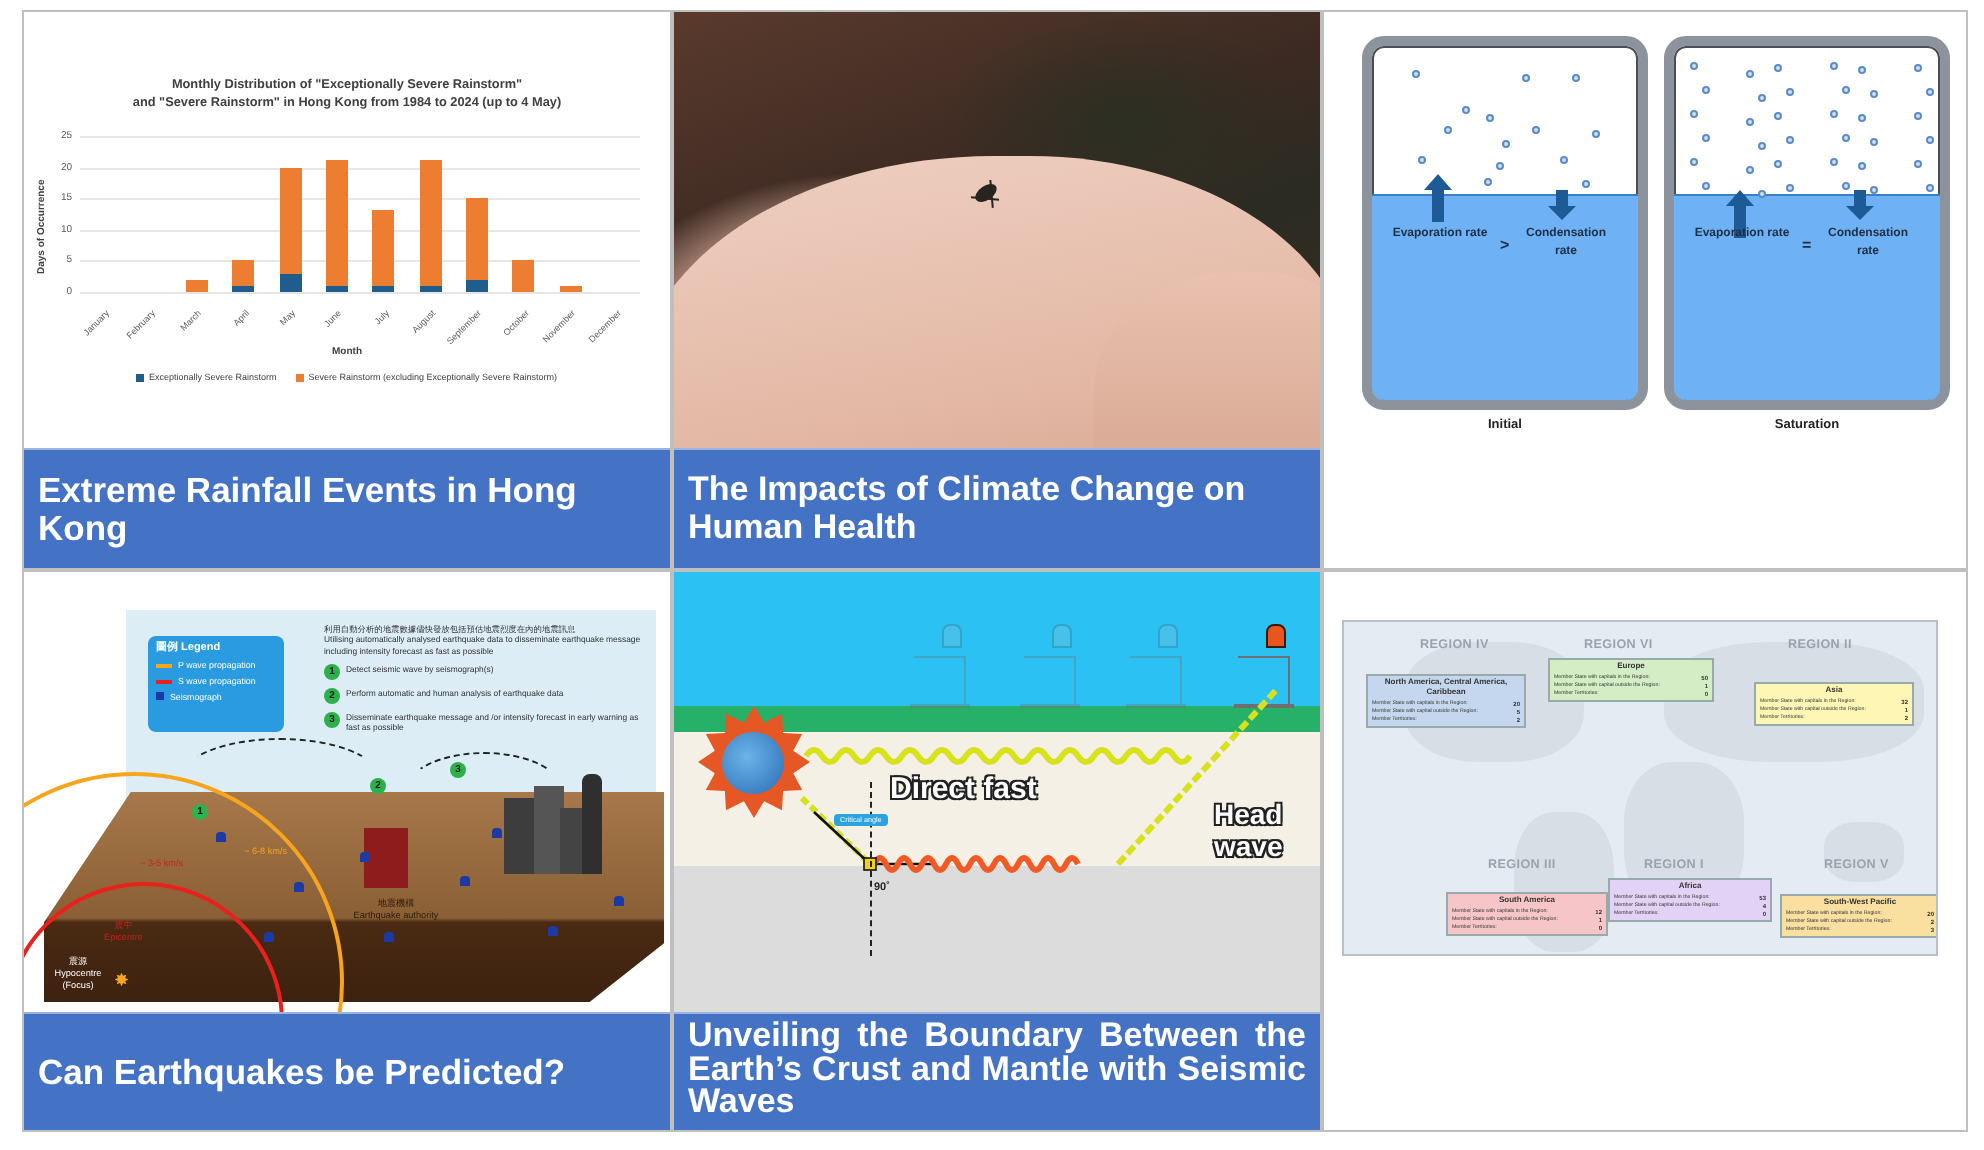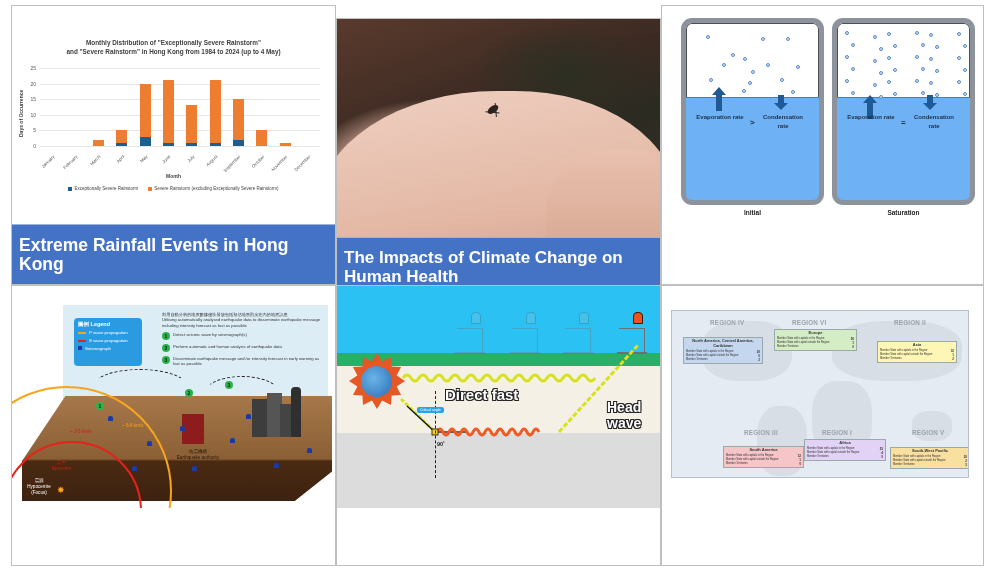--- a/index.html
+++ b/index.html
@@ -14,21 +14,21 @@
     background: #4472c4; color: #fff; font-weight: bold;
     display: flex; align-items: center; padding: 0 7px;
     border-top: 1px solid #9db3dc;
     line-height: 1.08;
   }
   .t-lg { font-size: 17.5px; }
   .t-md { font-size: 17px; }
 
   
   #c1 { left: 0; top: 5px; width: 325px; height: 280px; }
-  #c2 { left: 325px; top: 18px; width: 325px; height: 280px; }
+  #c2 { left: 325px; top: 5px; width: 325px; height: 280px; }
   #c3 { left: 650px; top: 5px; width: 323px; height: 280px; }
   #c4 { left: 0; top: 285px; width: 325px; height: 281px; }
   #c5 { left: 325px; top: 285px; width: 325px; height: 281px; }
   #c6 { left: 650px; top: 285px; width: 323px; height: 281px; }
   .top .img { height: 220px; }
   .top .title { height: 60px; }
   .bot .img { height: 222px; }
   .bot .title { height: 59px; }
 
   
@@ -368,20 +368,21 @@
             <div>震中</div>
             <div>Epicentre</div>
           </div>
         <div class="eq-lbl" style="left:12px; top:192px; width:30px">
             <div>震源</div>
             <div>Hypocentre (Focus)</div>
           </div>
         <div style="position:absolute; left:45px; top:199px; color:#f7a51e; font-size:9px">✸</div>
       </div>
     </div>
+    <div class="title t-lg">Can Earthquakes be Predicted?</div>
   </div>
 
   <div class="card bot" id="c5">
     <div class="img">
       <div class="seismic">
         <div class="sky2"></div>
         <div class="grass"></div>
         <div class="crust"></div>
         <div class="mantle"></div>
 
@@ -420,20 +421,21 @@
         <div class="deg90">90˚</div>
 
         <div class="starburst"></div>
         <div class="globe"></div>
 
         <div class="wave-lbl" style="left:108px; top:100px; font-size:15px">Direct fast</div>
         <div class="wave-lbl" style="left:270px; top:113px; font-size:14px">Head</div>
         <div class="wave-lbl" style="left:270px; top:129px; font-size:14px">wave</div>
       </div>
     </div>
+    <div class="title t-md" style="line-height:0.98; align-items:flex-start; padding-top:3px; text-align:justify">Unveiling the Boundary Between the Earth’s Crust and Mantle with Seismic Waves</div>
   </div>
 
   <div class="card bot" id="c6">
     <div class="img">
       <div class="wmo">
         <div class="mapbox">
           <div class="land" style="left:30px; top:10px; width:90px; height:60px"></div>
           <div class="land" style="left:85px; top:95px; width:50px; height:70px"></div>
           <div class="land" style="left:140px; top:70px; width:60px; height:75px"></div>
           <div class="land" style="left:160px; top:10px; width:130px; height:60px"></div>

